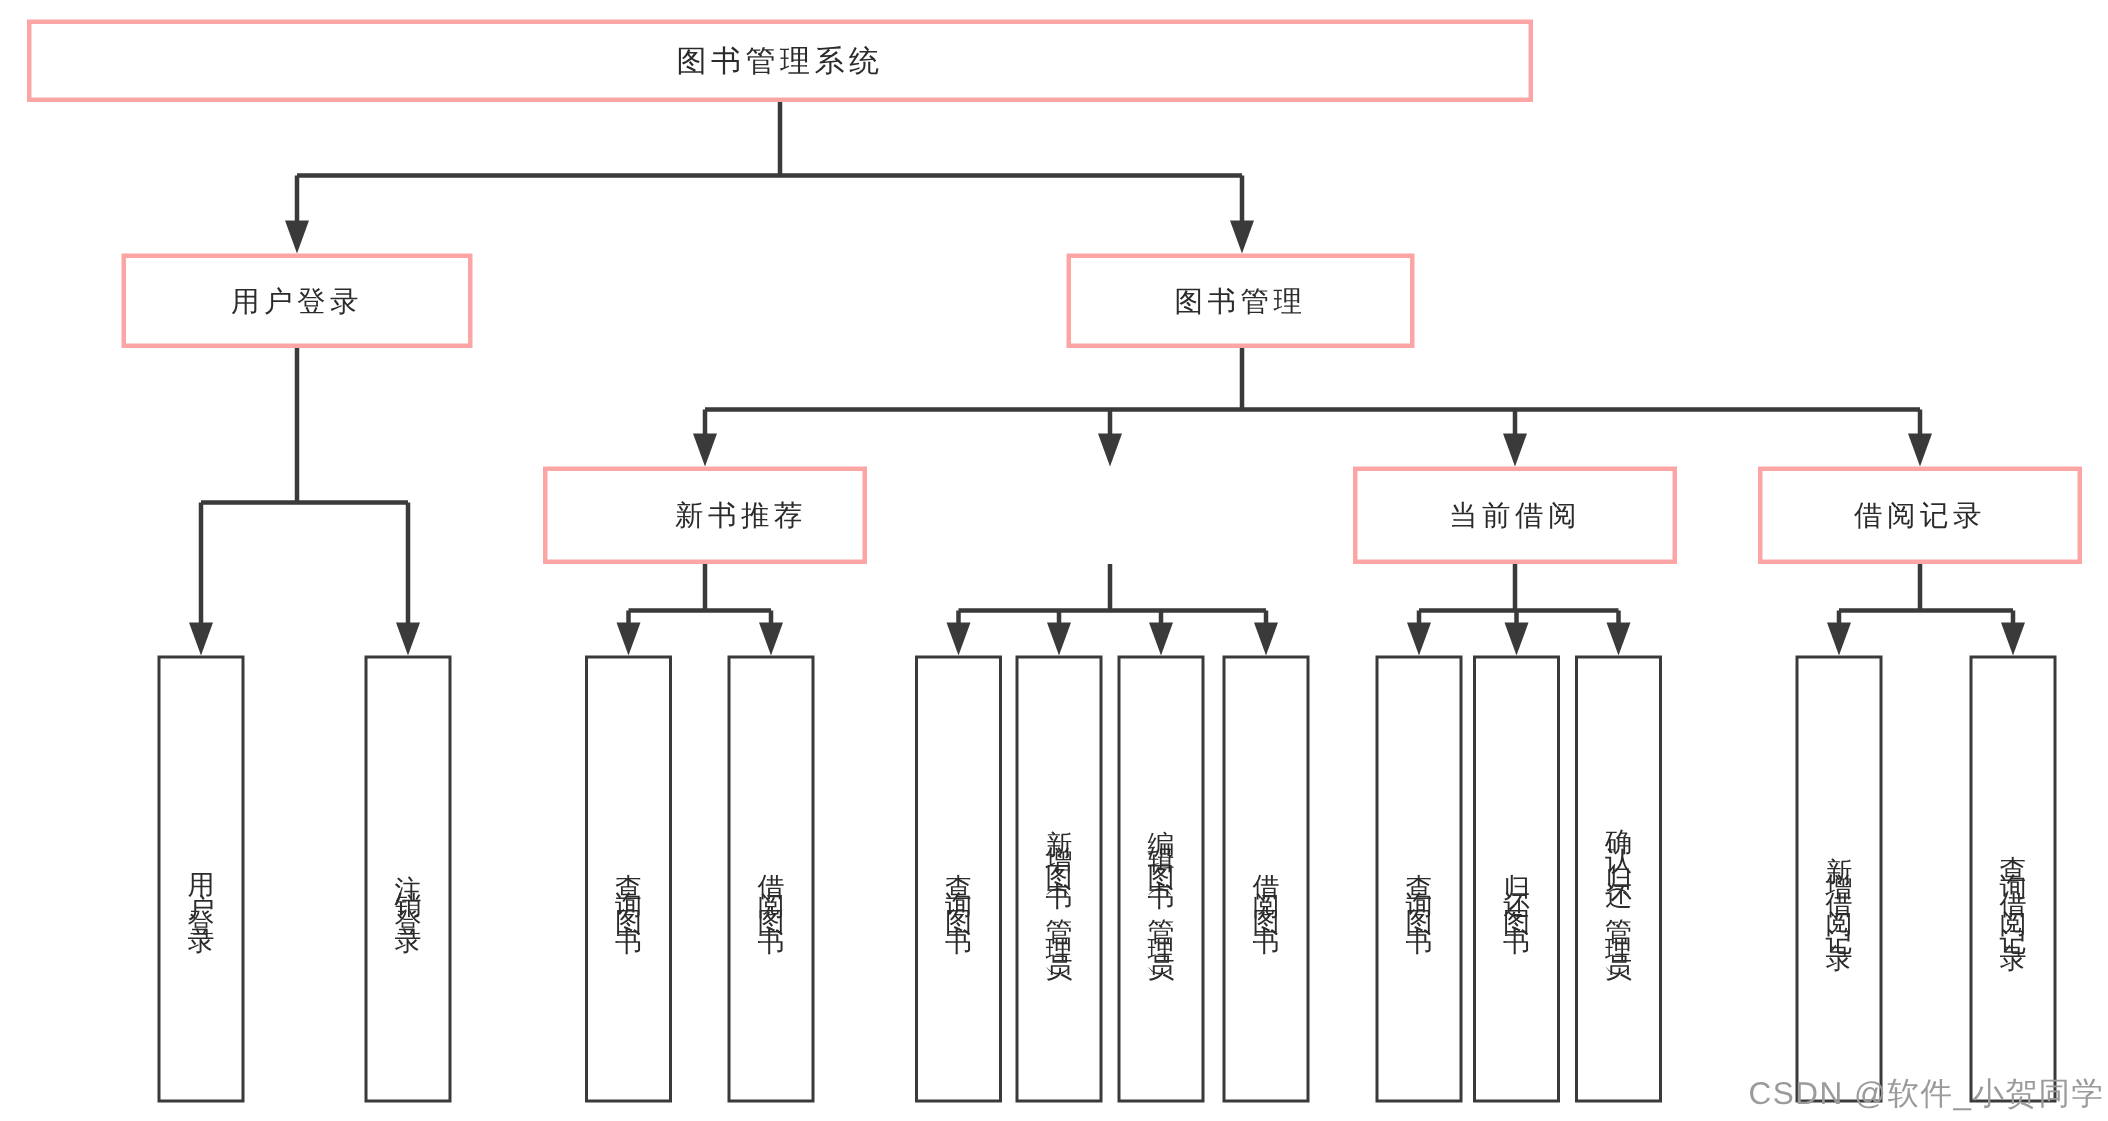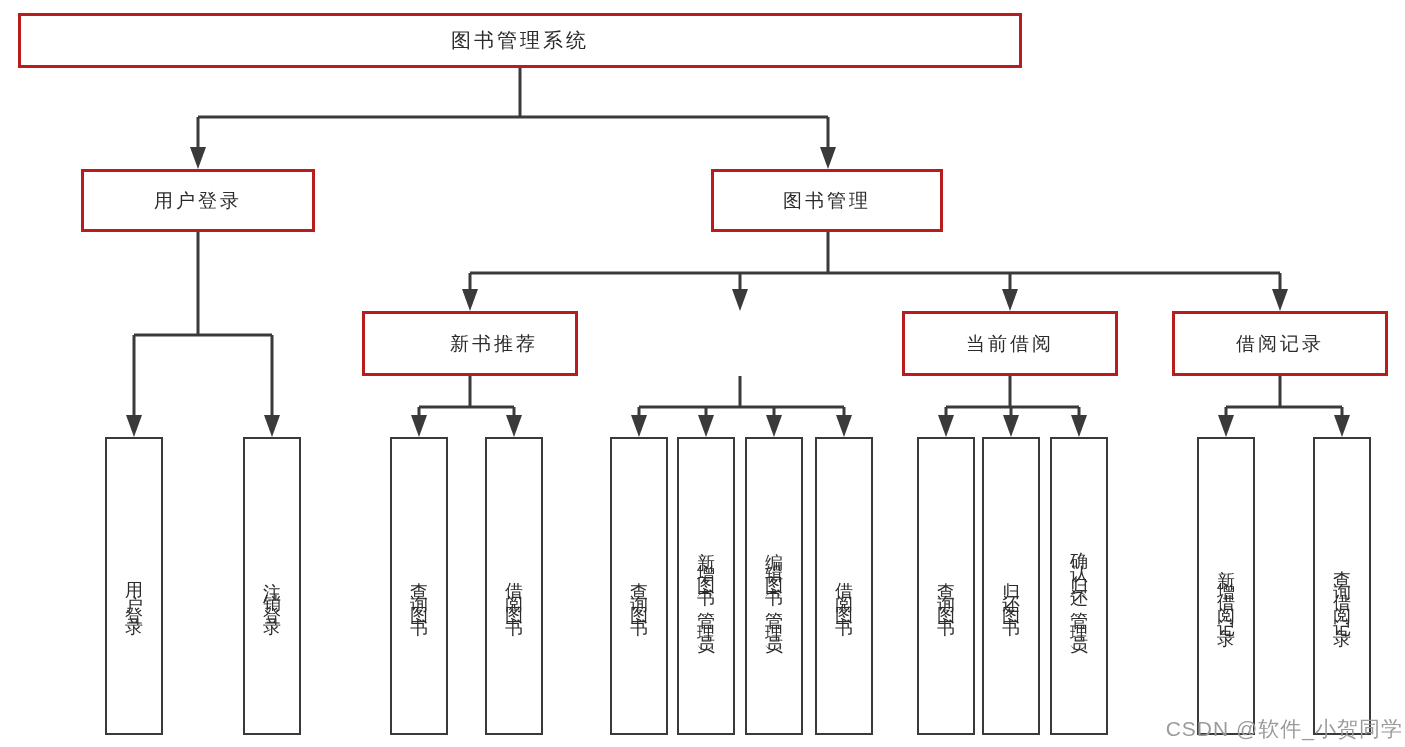--- a/index.html
+++ b/index.html
@@ -17,21 +17,21 @@
   }
   #connectors {
     position: absolute;
     left: 0;
     top: 0;
     pointer-events: none;
   }
   .node {
     position: absolute;
     box-sizing: border-box;
-    border: 3px solid #b91c1c;
+    border: 3px solid #fca5a5;
     background: #ffffff;
     display: flex;
     align-items: center;
     justify-content: center;
     font-size: 19px;
     letter-spacing: 3px;
     color: #2b2b2b;
     white-space: nowrap;
   }
   .leaf {

